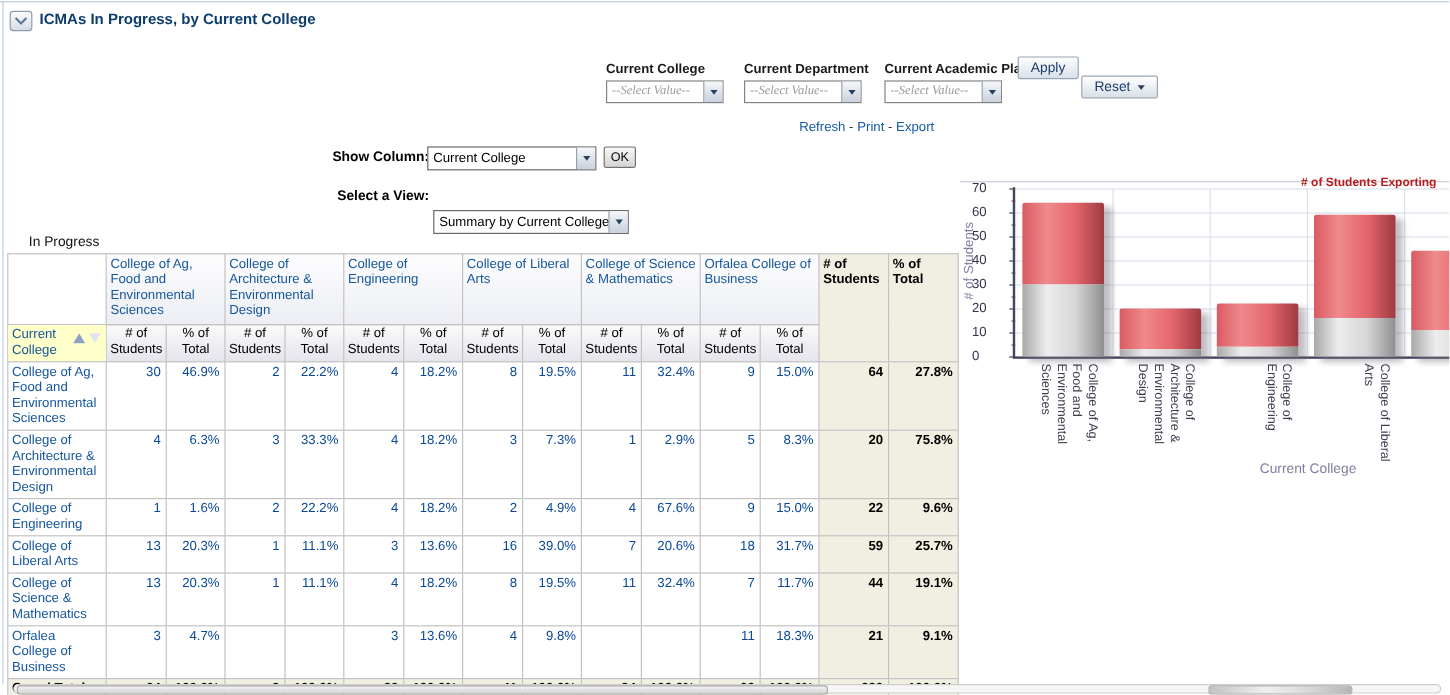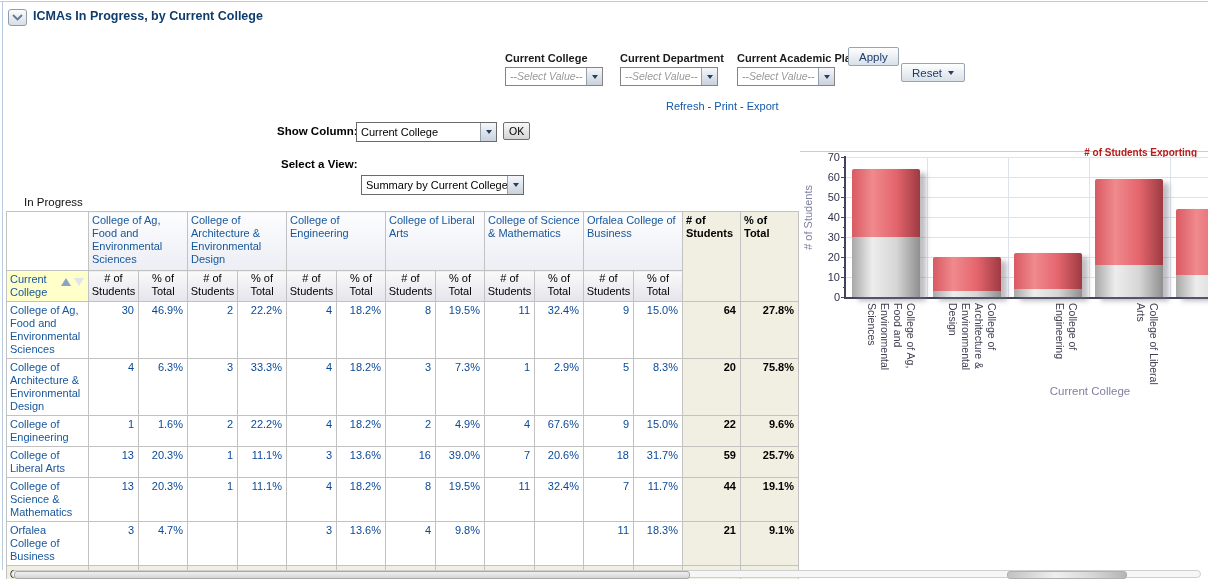--- a/index.html
+++ b/index.html
@@ -10,21 +10,21 @@
   .top-line{left:0;top:1px;width:1208px;height:1px;background:#b9cde2;}
   .left-line{left:2px;top:1px;width:1px;height:569px;background:#b9cde2;}
   
   .collapse-btn{left:8px;top:9px;width:19px;height:17px;border:1px solid #8e9cac;border-radius:3px;
     background:linear-gradient(#fbfcfd,#d8dde4);padding:0;display:flex;align-items:center;justify-content:center;cursor:pointer;}
   .section-title{left:33px;top:9px;font-size:12.5px;font-weight:bold;color:#0d3d6e;}
   
   .fgroup{top:52px;width:98px;}
   .flabel{font-size:11px;font-weight:bold;color:#1a1a1a;margin-bottom:3px;white-space:nowrap;}
   .psel{height:17px;border:1px solid #848484;background:#fff;position:relative;}
-  .psel .val{position:absolute;left:4px;top:2px;color:#9a9a9a;font-style:italic;font-size:10.5px;white-space:nowrap;}
+  .psel .val{position:absolute;left:4px;top:2px;color:#9a9a9a;font-style:italic;font-size:10.5px;white-space:nowrap;font-family:Liberation Serif, serif;}
   .sel-btn{position:absolute;right:0;top:0;width:15px;height:100%;border-left:1px solid #97a1ad;
     background:linear-gradient(#f5f7fa,#c9d1dd);display:flex;align-items:center;justify-content:center;}
   .arr-down{width:0;height:0;border-left:3.5px solid transparent;border-right:3.5px solid transparent;border-top:4.5px solid #23405f;}
   .btn{height:19px;border:1px solid #98a4b4;border-radius:2px;background:linear-gradient(#fefefe,#d9e0e8);
     color:#1c3c6e;font-size:11.5px;padding:0 10px;cursor:pointer;display:inline-flex;align-items:center;font-family:inherit;}
   .caret{display:inline-block;width:0;height:0;border-left:3.5px solid transparent;border-right:3.5px solid transparent;border-top:4px solid #2c3e5d;margin-left:6px;}
   
   .links{top:100px;left:666px;font-size:11px;color:#333;}
   .links a{color:#1559a8;cursor:pointer;}
   
@@ -56,21 +56,21 @@
   .chart-topline{position:absolute;left:0;top:26px;width:408px;height:0;border-top:1px solid #c9cfd9;}
   .chart-title{position:absolute;top:5px;right:11px;font-size:10px;font-weight:bold;color:#b91c1c;white-space:nowrap;margin-top:17px;}
   .y-title{position:absolute;left:2px;top:60px;writing-mode:vertical-rl;transform:rotate(180deg);
     color:#8080a2;font-size:11px;white-space:nowrap;}
   .x-title{position:absolute;left:235px;top:260px;width:110px;text-align:center;color:#8080a2;font-size:11.5px;}
   .axis-y{position:absolute;left:44px;top:31px;width:2px;height:142px;background:#44445e;}
   .axis-x{position:absolute;left:44px;top:172px;width:364px;height:2px;background:#44445e;}
   .gridh{position:absolute;height:1px;background:#dde2ec;}
   .gridv{position:absolute;width:1px;background:#dde2ec;}
   .ytick{position:absolute;background:#44445e;height:1px;}
-  .ylab{position:absolute;width:30px;left:10px;text-align:right;font-size:11px;color:#33334d;}
+  .ylab{position:absolute;width:30px;left:10px;font-size:11px;color:#33334d;}
   .bar{position:absolute;width:68px;box-shadow:6px 4px 5px rgba(110,110,125,0.45);border-radius:2px 2px 0 0;}
   .seg{width:100%;}
   .seg.red{background:linear-gradient(90deg,#d95a62,#ef8a8d 30%,#e4656c 65%,#9e3a42);border-radius:2px 2px 0 0;}
   .seg.gray{background:linear-gradient(90deg,#a8a8a8,#ededed 30%,#d6d6d6 65%,#8f8f8f);}
   .xlab{position:absolute;top:178px;height:88px;width:60px;writing-mode:vertical-rl;
     font-size:10.5px;line-height:13px;color:#3f3f52;}
   
   .hscroll-track{left:11px;top:570px;width:1190px;height:8px;background:#f6f6f6;border:1px solid #cfcfcf;border-radius:4px;box-sizing:border-box;}
   .hscroll-thumb{left:14px;top:571px;width:674px;height:6px;background:linear-gradient(#f0f0f0,#d4d4d4);border:1px solid #a8a8a8;border-radius:3px;}
   .hscroll-thumb2{left:1007px;top:571px;width:118px;height:6px;background:linear-gradient(90deg,#c2c2c2,#efefef 40%,#d8d8d8 70%,#b5b5b5);border:1px solid #b0b0b0;border-radius:3px;}

